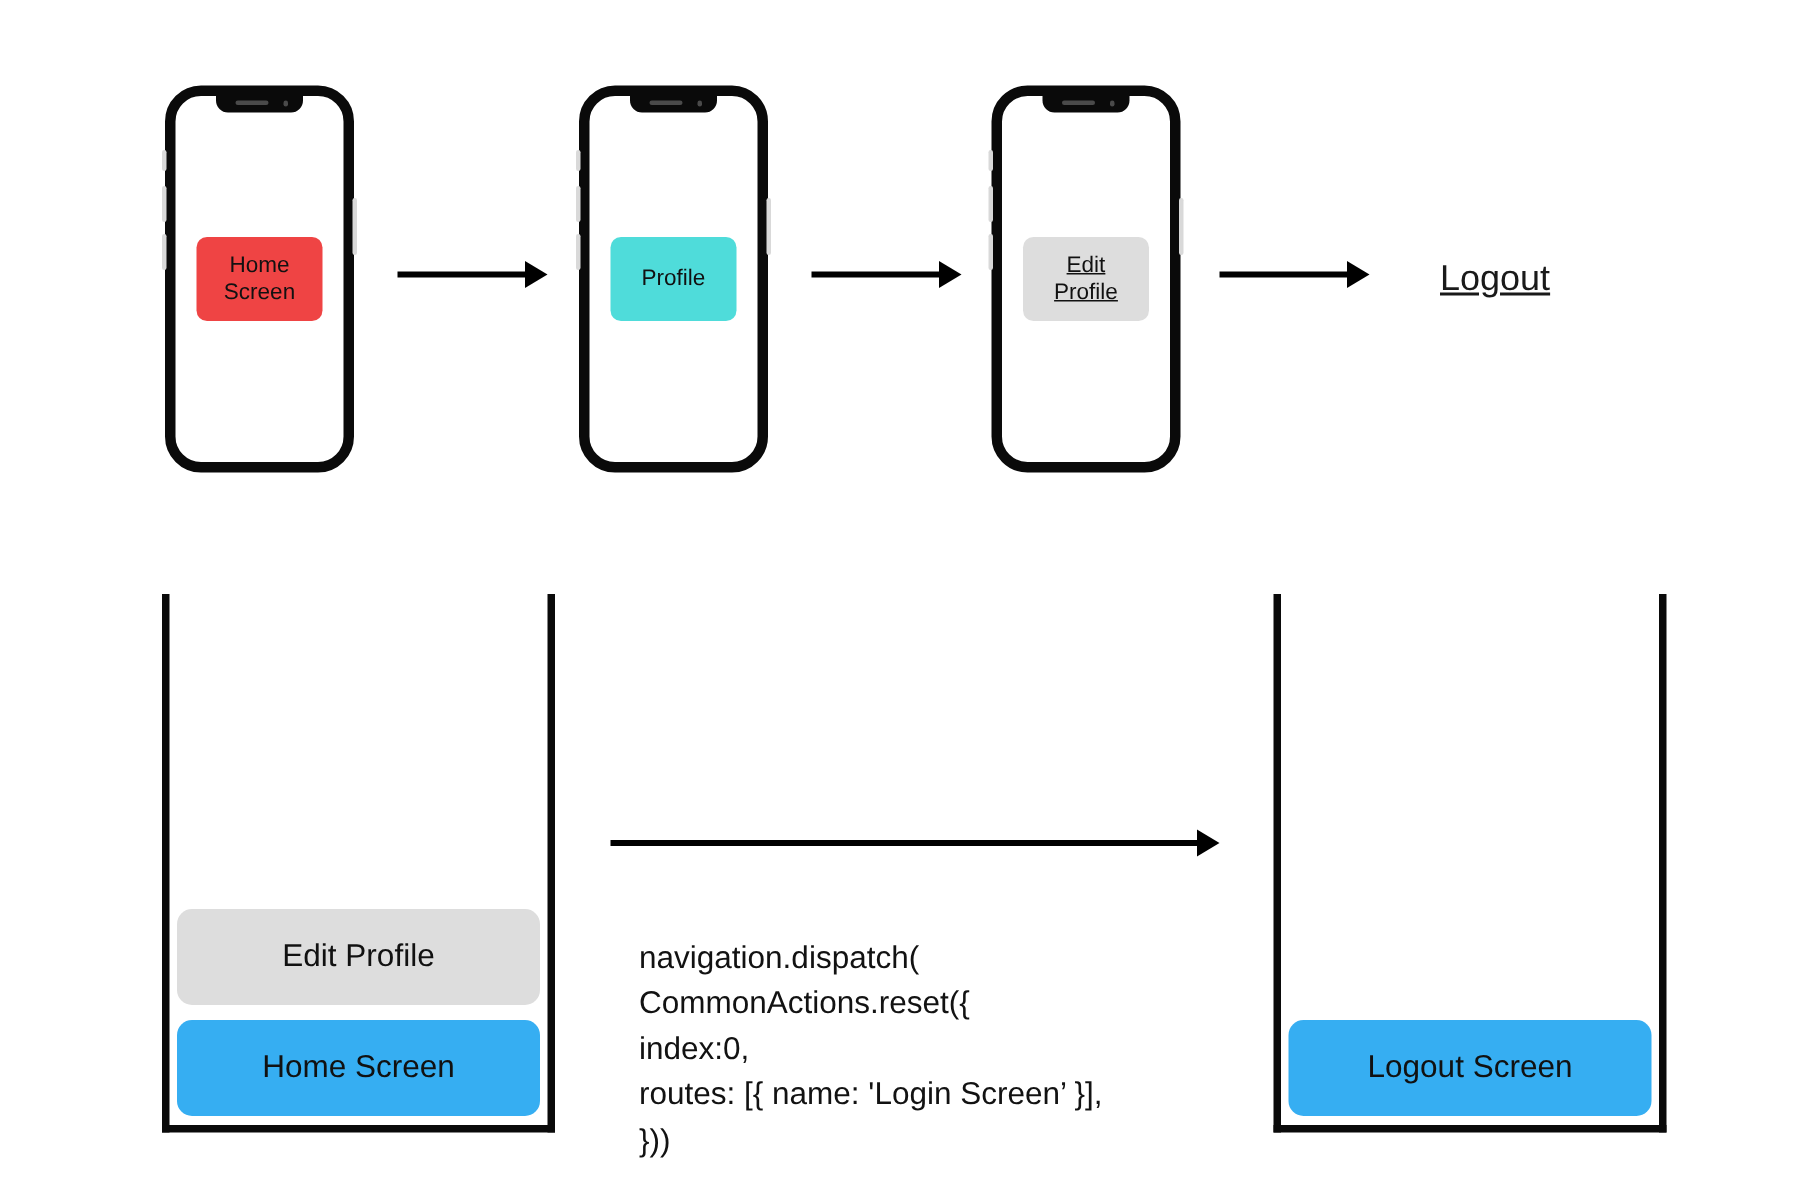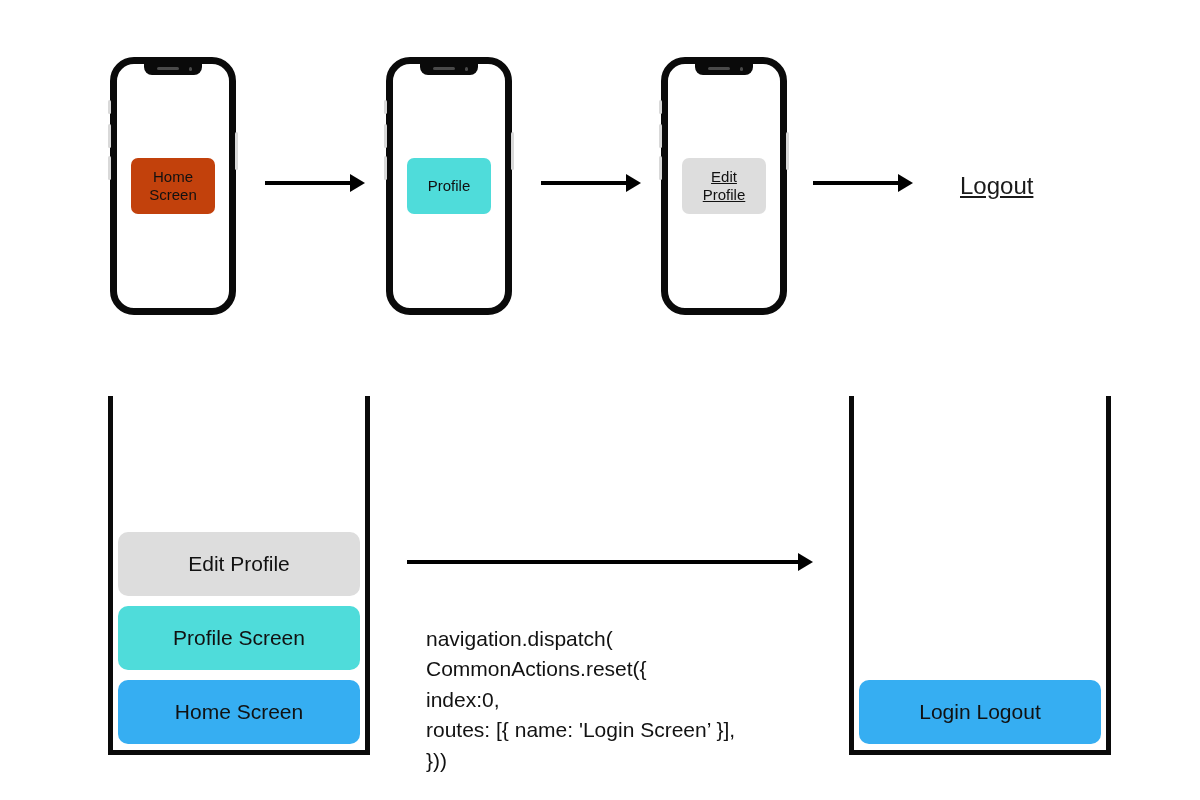--- a/index.html
+++ b/index.html
@@ -156,21 +156,21 @@
 
 <div class="phone" style="left:110px; top:57px;">
   <div class="phone-notch">
     <div class="notch-speaker"></div>
     <div class="notch-camera"></div>
   </div>
   <div class="btn-side btn-silent"></div>
   <div class="btn-side btn-vol-up"></div>
   <div class="btn-side btn-vol-dn"></div>
   <div class="btn-side btn-power"></div>
-  <div class="screen-chip" id="chip0" style="background: #c2410c; width: 84px; height: 56px;">Home
+  <div class="screen-chip" id="chip0" style="background: #ef4444; width: 84px; height: 56px;">Home
 Screen</div>
 </div>
 
 <div class="arrow" style="left:265px; top:174px; width:100px; height:18px;">
   <div class="arrow-line" style="width:88px;"></div>
   <div class="arrow-head"></div>
 </div>
 
 <div class="phone" style="left:386px; top:57px;">
   <div class="phone-notch">
@@ -204,30 +204,29 @@
 
 <div class="arrow" style="left:813px; top:174px; width:100px; height:18px;">
   <div class="arrow-line" style="width:88px;"></div>
   <div class="arrow-head"></div>
 </div>
 
 <div class="plain-label" style="left:960px; top:172px;">Logout</div>
 
 <div class="stack" style="left:108px; top:396px; width:262px; height:359px;">
   <div class="stack-item" id="sb0" style="background: rgb(221, 221, 221);">Edit Profile</div>
-  <div class="stack-item" id="sb1" style="background: rgb(79, 220, 218);">Profile Screen</div>
   <div class="stack-item" id="sb2" style="background: rgb(54, 174, 242);">Home Screen</div>
 </div>
 
 <div class="arrow" style="left:407px; top:553px; width:406px; height:18px;">
   <div class="arrow-line" style="width:393px;"></div>
   <div class="arrow-head"></div>
 </div>
 
 <div class="code-block" style="left:426px; top:624px;">navigation.dispatch(
 CommonActions.reset({
 index:0,
 routes: [{ name: 'Login Screen’ }],
 }))</div>
 
 <div class="stack" style="left:849px; top:396px; width:262px; height:359px;">
-  <div class="stack-item" id="sa0" style="background: rgb(54, 174, 242);">Login Logout</div>
+  <div class="stack-item" id="sa0" style="background: rgb(54, 174, 242);">Logout Screen</div>
 </div>
 
 </body></html>

